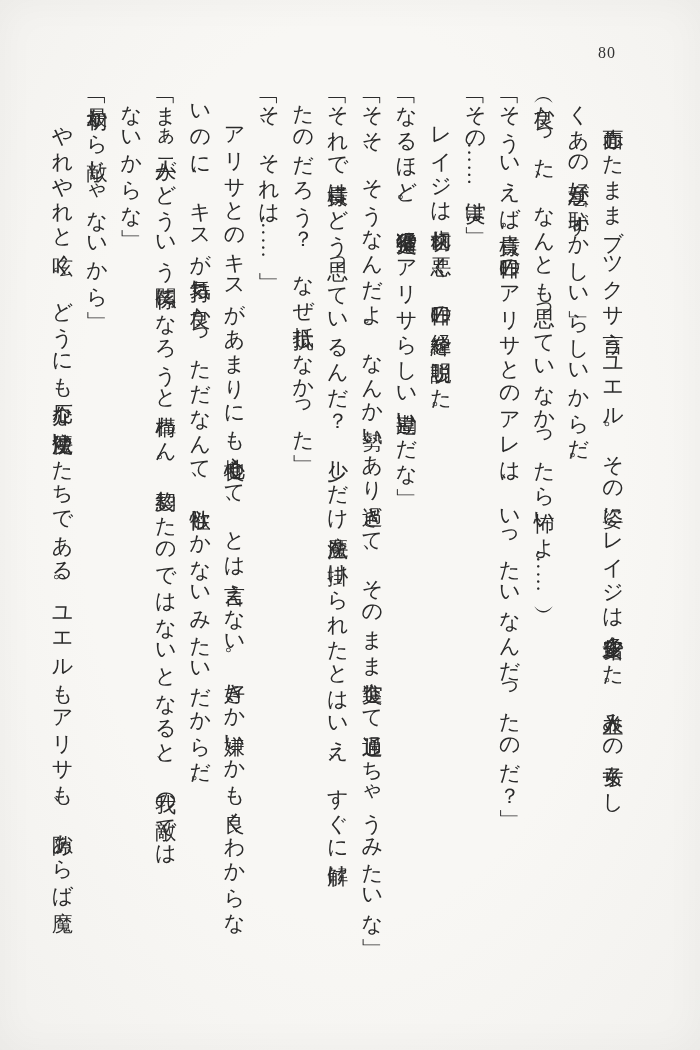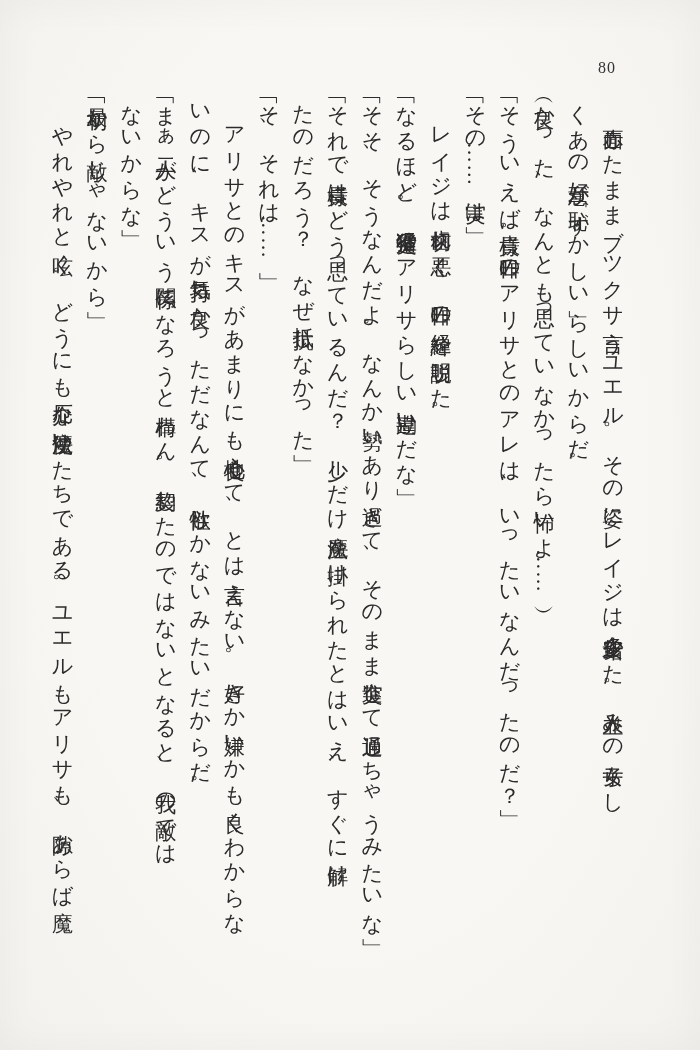--- a/index.html
+++ b/index.html
@@ -15,21 +15,21 @@
     font-family: "Liberation Serif", "DejaVu Serif", serif;
   }
   .page {
     position: absolute;
     inset: 0;
     background: radial-gradient(ellipse at 50% 45%, #f8f7f4 55%, #f2f1ee 100%);
     box-shadow: inset 0 0 40px rgba(0,0,0,0.04);
   }
   .page-number {
     position: absolute;
-    top: 59px;
+    top: 44px;
     left: 592px;
     width: 30px;
     text-align: center;
     font-size: 16px;
     letter-spacing: 1px;
     color: #333;
   }
   .text-block {
     position: absolute;
     top: 90px;

